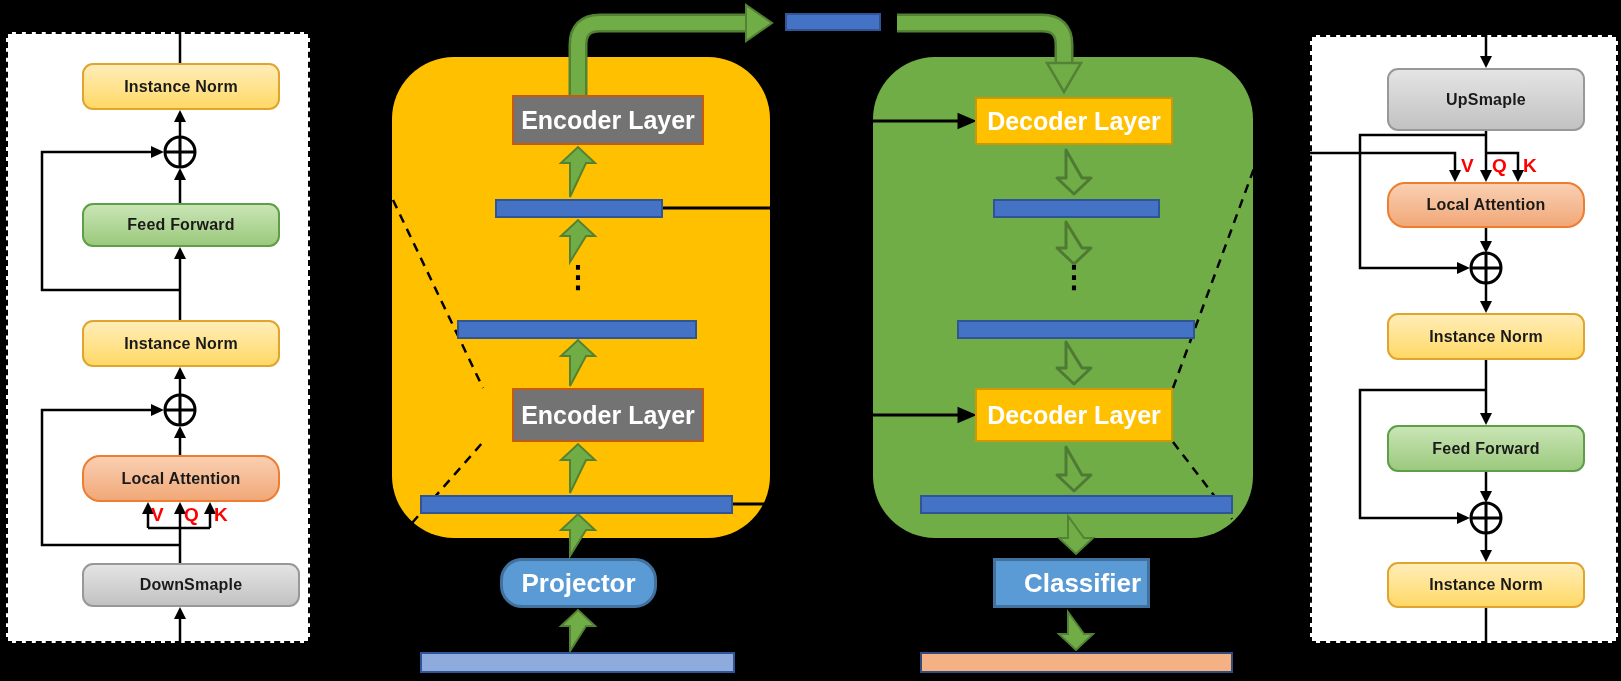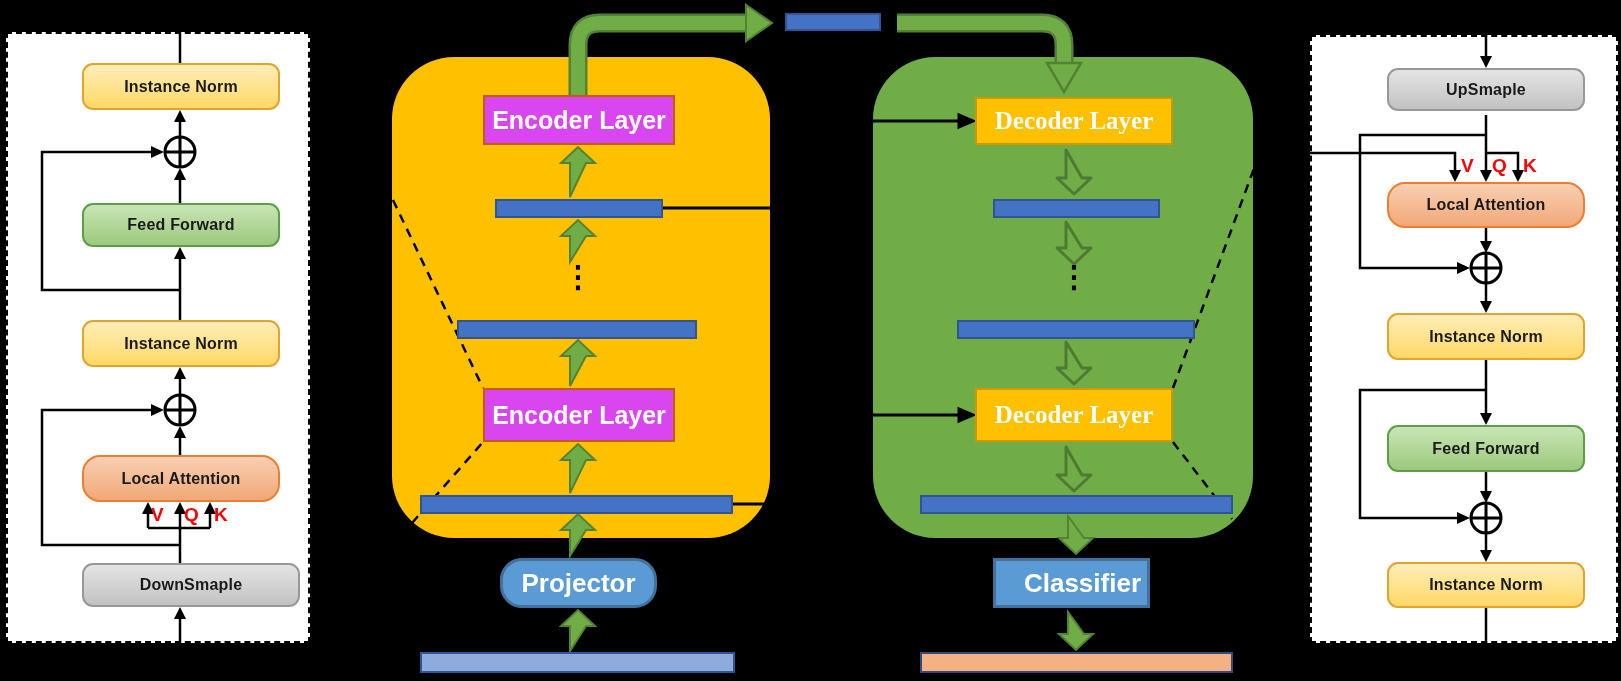--- a/index.html
+++ b/index.html
@@ -15,22 +15,22 @@
   .dbox{position:absolute;border-radius:11px;box-sizing:border-box;border:2px solid;
         display:flex;align-items:center;justify-content:center;
         font-size:16px;font-weight:bold;color:#1a1a1a;letter-spacing:.2px;}
   .dbox.norm{background:linear-gradient(#FFEDB8,#FFD966);border-color:#E0A42F;}
   .dbox.ffn{background:linear-gradient(#C9E5B5,#9BC97D);border-color:#5E9E48;}
   .dbox.attn{background:linear-gradient(#F9CFB2,#F1A878);border-color:#ED7D31;border-radius:18px;}
   .dbox.sample{background:linear-gradient(#E4E4E4,#C2C2C2);border-color:#989898;}
   
   .lbox{position:absolute;box-sizing:border-box;border:2px solid;display:flex;align-items:center;
         justify-content:center;font-size:25px;font-weight:bold;color:#fff;}
-  .lbox.enc{background:#d946ef;border-color:#C55A11;}
-  .lbox.dec{background:#FFC000;border-color:#CC9A00;font-family:Liberation Serif, serif;}
+  .lbox.enc{background:#737373;border-color:#C55A11;margin-left:29px;}
+  .lbox.dec{background:#FFC000;border-color:#CC9A00;}
   .lbox.proj{background:#5B9BD5;border-color:#41719C;border-width:3px;font-size:26px;}
   
   .bar{position:absolute;background:#4472C4;border:2px solid #2F5597;box-sizing:border-box;}
   .bar.input{background:#8FAADC;border-color:#2F5597;}
   .bar.output{background:#F4B183;border-color:#344C7C;}
   .dots{position:absolute;color:#000;font-size:30px;font-weight:bold;line-height:14px;
         text-align:center;}
   .qkv{position:absolute;color:#FF0000;font-size:19px;font-weight:bold;}
   svg.wires{position:absolute;left:0;top:0;z-index:2;}
   .layer1{z-index:1;} .layer3{z-index:3;}
@@ -169,21 +169,21 @@
 
   <div class="dbox norm layer3" style="left:82px;top:63px;width:198px;height:47px;">Instance Norm</div>
   <div class="dbox ffn layer3" style="left:82px;top:203px;width:198px;height:44px;">Feed Forward</div>
   <div class="dbox norm layer3" style="left:82px;top:320px;width:198px;height:47px;">Instance Norm</div>
   <div class="dbox attn layer3" style="left:82px;top:455px;width:198px;height:47px;">Local Attention</div>
   <div class="dbox sample layer3" style="left:82px;top:563px;width:218px;height:44px;">DownSmaple</div>
   <span class="qkv layer3" style="left:151px;top:504px;">V</span>
   <span class="qkv layer3" style="left:184px;top:504px;">Q</span>
   <span class="qkv layer3" style="left:214px;top:504px;">K</span>
 
-  <div class="dbox sample layer3" style="left:1387px;top:68px;width:198px;height:43px;">UpSmaple</div>
+  <div class="dbox sample layer3" style="left:1387px;top:68px;width:198px;height:63px;">UpSmaple</div>
   <div class="dbox attn layer3" style="left:1387px;top:182px;width:198px;height:46px;">Local Attention</div>
   <div class="dbox norm layer3" style="left:1387px;top:313px;width:198px;height:47px;">Instance Norm</div>
   <div class="dbox ffn layer3" style="left:1387px;top:425px;width:198px;height:47px;">Feed Forward</div>
   <div class="dbox norm layer3" style="left:1387px;top:562px;width:198px;height:46px;">Instance Norm</div>
   <span class="qkv layer3" style="left:1461px;top:155px;">V</span>
   <span class="qkv layer3" style="left:1492px;top:155px;">Q</span>
   <span class="qkv layer3" style="left:1523px;top:155px;">K</span>
 
   <div class="lbox enc layer3" style="left:483px;top:95px;width:192px;height:50px;">Encoder Layer</div>
   <div class="lbox enc layer3" style="left:483px;top:388px;width:192px;height:54px;">Encoder Layer</div>

